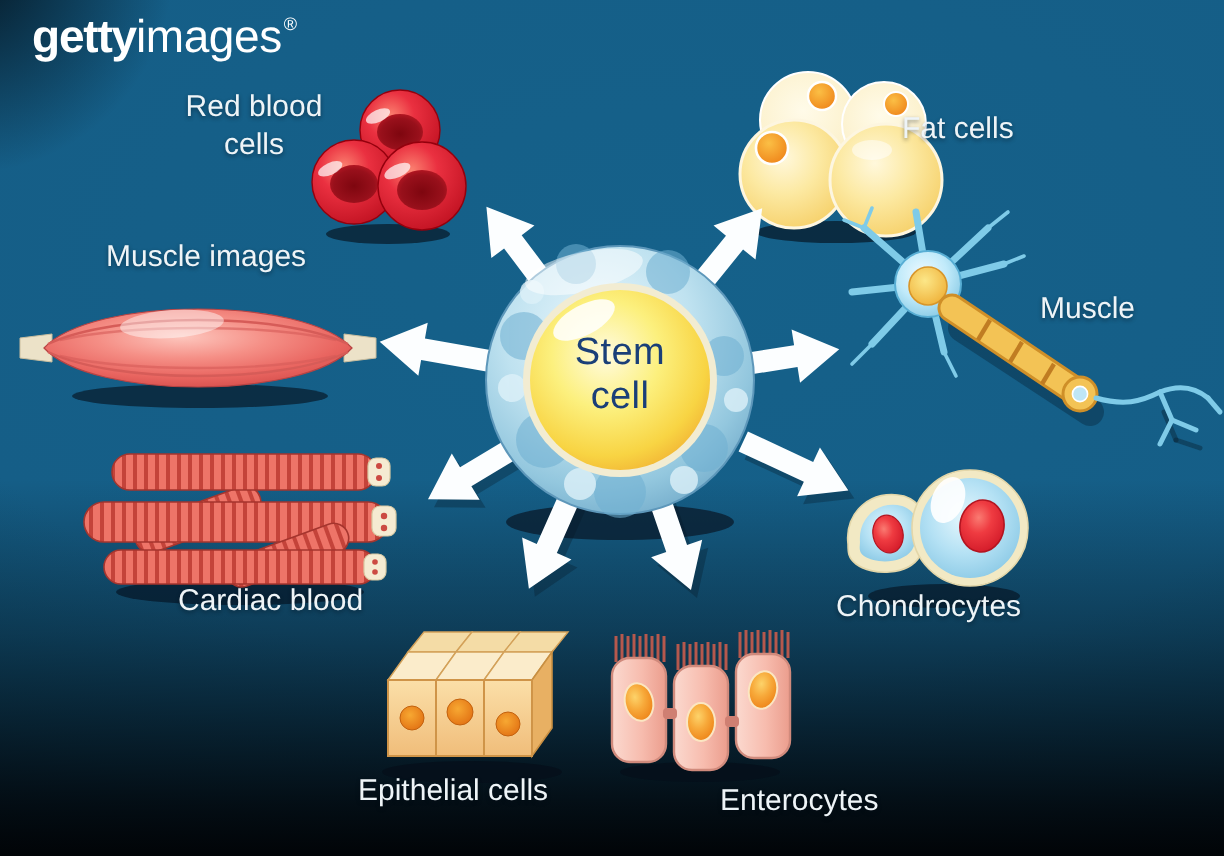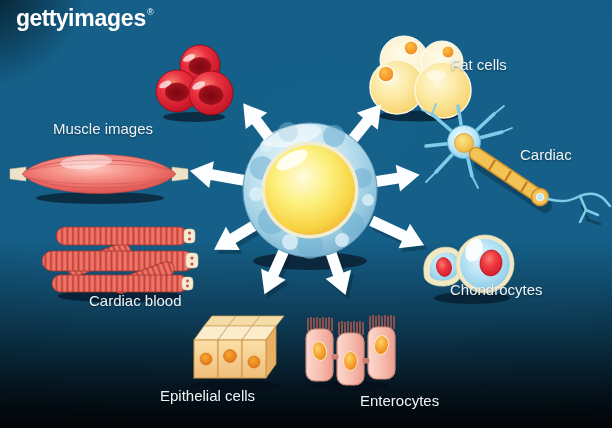--- a/index.html
+++ b/index.html
@@ -23,26 +23,26 @@
   .art-stem{left:230px;top:108px;}
   .stem-label{position:absolute;left:230px;top:166px;width:160px;text-align:center;
     color:var(--stem-text-navy,#1a3f78);font-size:19px;line-height:1.18;letter-spacing:.2px;}
   .cell-label{position:absolute;color:var(--label-white,#eef4f7);font-size:15px;line-height:1.25;
     white-space:nowrap;text-shadow:0 1px 2px rgba(0,10,20,.45);}
   .lbl-red{left:77px;top:45px;width:100px;text-align:center;white-space:normal;}
   .lbl-fat{left:451px;top:56px;}
   .lbl-mus{left:53px;top:120px;}
   .lbl-neu{left:520px;top:146px;}
   .lbl-car{left:89px;top:292px;}
-  .lbl-cho{left:418px;top:281px;margin-left:32px;}
-  .lbl-epi{left:160px;top:387px;text-align:right;}
+  .lbl-cho{left:418px;top:295px;}
+  .lbl-epi{left:179px;top:387px;text-align:right;}
   .lbl-ent{left:314px;top:392px;margin-left:46px;}
   .logo{position:absolute;left:16px;top:7px;color:#fff;font-size:23px;line-height:1;}
   .logo .b{font-weight:700;letter-spacing:-0.6px;margin-top:12px;}
-  .logo .l{font-weight:700;letter-spacing:-0.2px;text-align:right;}
+  .logo .l{font-weight:400;letter-spacing:-0.2px;text-align:right;}
   .logo .r{font-size:9px;vertical-align:11px;margin-left:1px;}
 </style>
 </head>
 <body>
 
 <div class="scene">
 
   <svg class="art-rbc" width="92" height="86" viewBox="0 0 92 86">
     <defs>
       <radialGradient id="gRbc" cx="38%" cy="32%" r="78%">
@@ -361,24 +361,29 @@
         <circle cx="112" cy="132" r="7"></circle>
       <circle cx="138" cy="92" r="6"></circle>
         <circle cx="36" cy="38" r="6"></circle>
     </g>
     <ellipse cx="62" cy="28" rx="30" ry="10" fill="#ffffff" opacity="0.5" transform="rotate(-12 62 28)"></ellipse>
     <circle cx="80" cy="82" r="48.5" fill="#f2ecd2"></circle>
     <circle cx="80" cy="82" r="45" fill="url(#gNuc)"></circle>
     <ellipse cx="62" cy="52" rx="17" ry="7.5" fill="#ffffff" opacity="0.85" transform="rotate(-28 62 52)"></ellipse>
   </svg>
 
-
+  <div class="stem-label">
+    <div>Stem</div>
+    <div>cell</div>
+  </div>
+
+  <div class="cell-label lbl-red">Red blood cells</div>
   <div class="cell-label lbl-fat">Fat cells</div>
   <div class="cell-label lbl-mus">Muscle images</div>
-  <div class="cell-label lbl-neu">Cardiac</div>
+  <div class="cell-label lbl-neu">Muscle</div>
   <div class="cell-label lbl-car">Cardiac blood</div>
   <div class="cell-label lbl-cho">Chondrocytes</div>
   <div class="cell-label lbl-epi">Epithelial cells</div>
   <div class="cell-label lbl-ent">Enterocytes</div>
 
   <div class="logo"><span class="b">getty</span><span class="l">images</span><span class="r">®</span></div>
 
 </div>
 
 </body></html>

